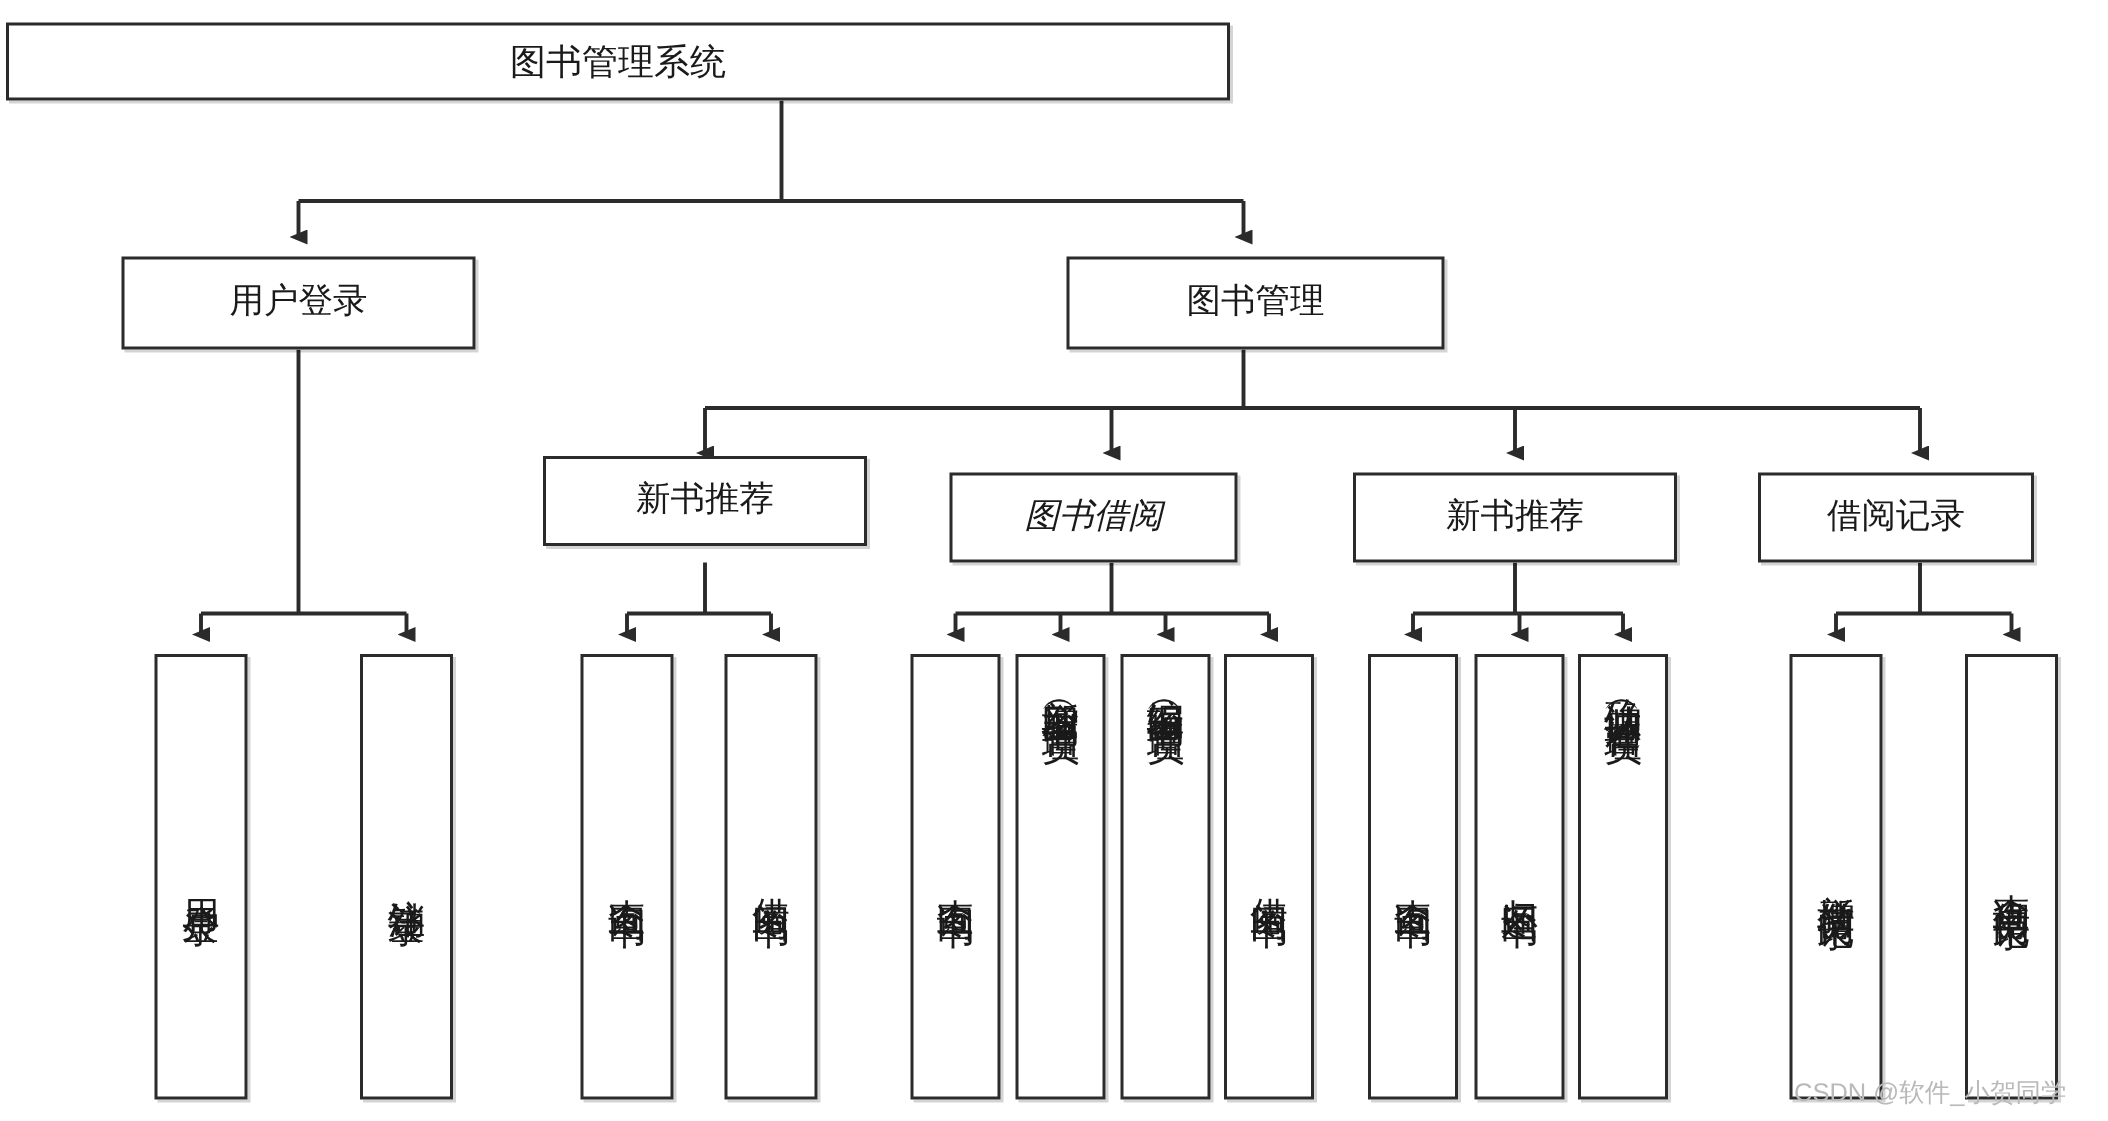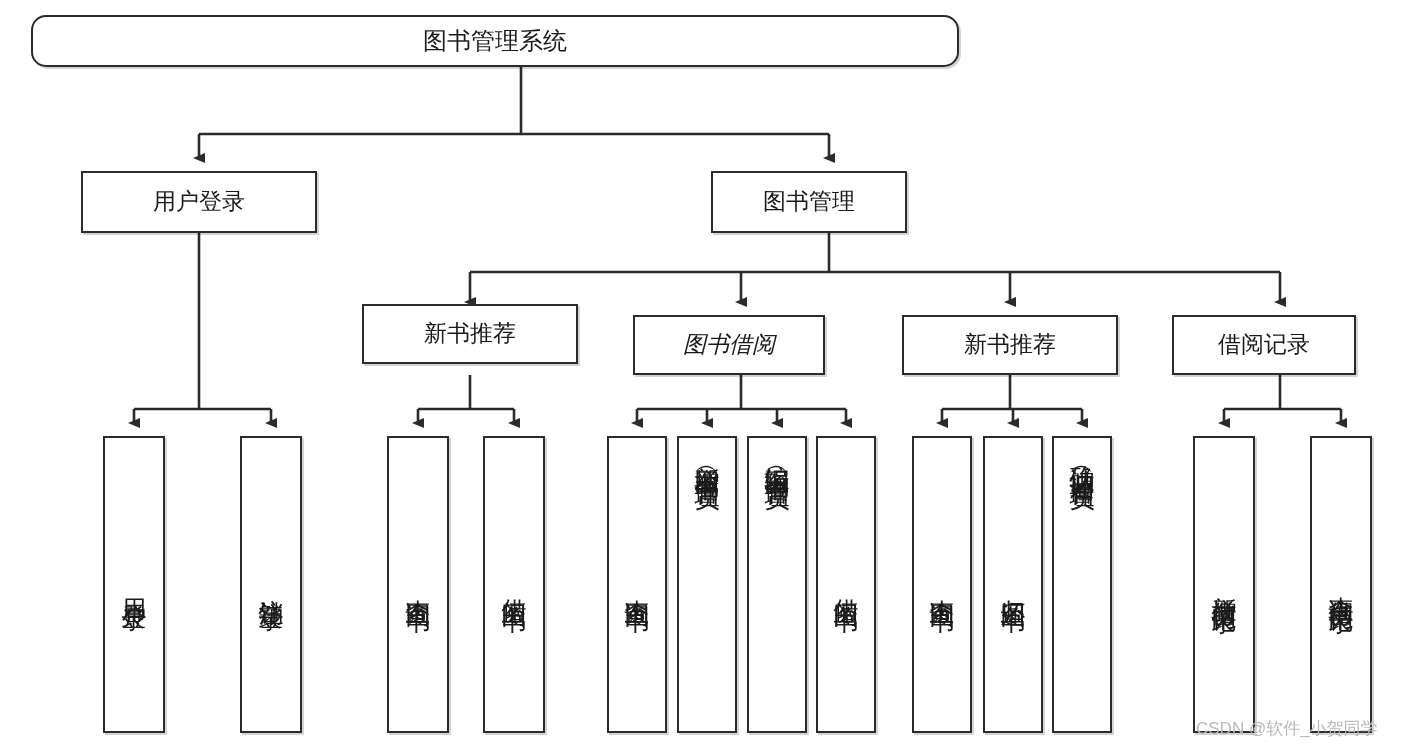--- a/index.html
+++ b/index.html
@@ -117,27 +117,27 @@
         <path d="M1013,409 L1013,423" marker-end="url(#arrow)"></path>
         <path d="M1082,409 L1082,423" marker-end="url(#arrow)"></path>
         <path d="M1280,375 L1280,409"></path>
         <path d="M1224,409 L1341,409"></path>
         <path d="M1224,409 L1224,423" marker-end="url(#arrow)"></path>
         <path d="M1341,409 L1341,423" marker-end="url(#arrow)"></path>
       </g>
   </svg>
 
   <div id="node-layer">
-      <div class="node h root" style="left: 31px; top: 15px; width: 928px; height: 52px; border-radius: 15px;">
+      <div class="node h root" style="left: 4px; top: 15px; width: 816px; height: 52px;">
         <span class="label">图书管理系统</span>
       </div>
       <div class="node h" style="left: 81px; top: 171px; width: 236px; height: 62px;">
         <span class="label">用户登录</span>
       </div>
-      <div class="node h" style="left: 711px; top: 171px; width: 196px; height: 62px;">
+      <div class="node h" style="left: 711px; top: 171px; width: 252px; height: 62px;">
         <span class="label">图书管理</span>
       </div>
       <div class="node h" style="left: 362px; top: 304px; width: 216px; height: 60px;">
         <span class="label">新书推荐</span>
       </div>
       <div class="node h" style="left: 633px; top: 315px; width: 192px; height: 60px; font-style: italic;">
         <span class="label">图书借阅</span>
       </div>
       <div class="node h" style="left: 902px; top: 315px; width: 216px; height: 60px;">
         <span class="label">新书推荐</span>

